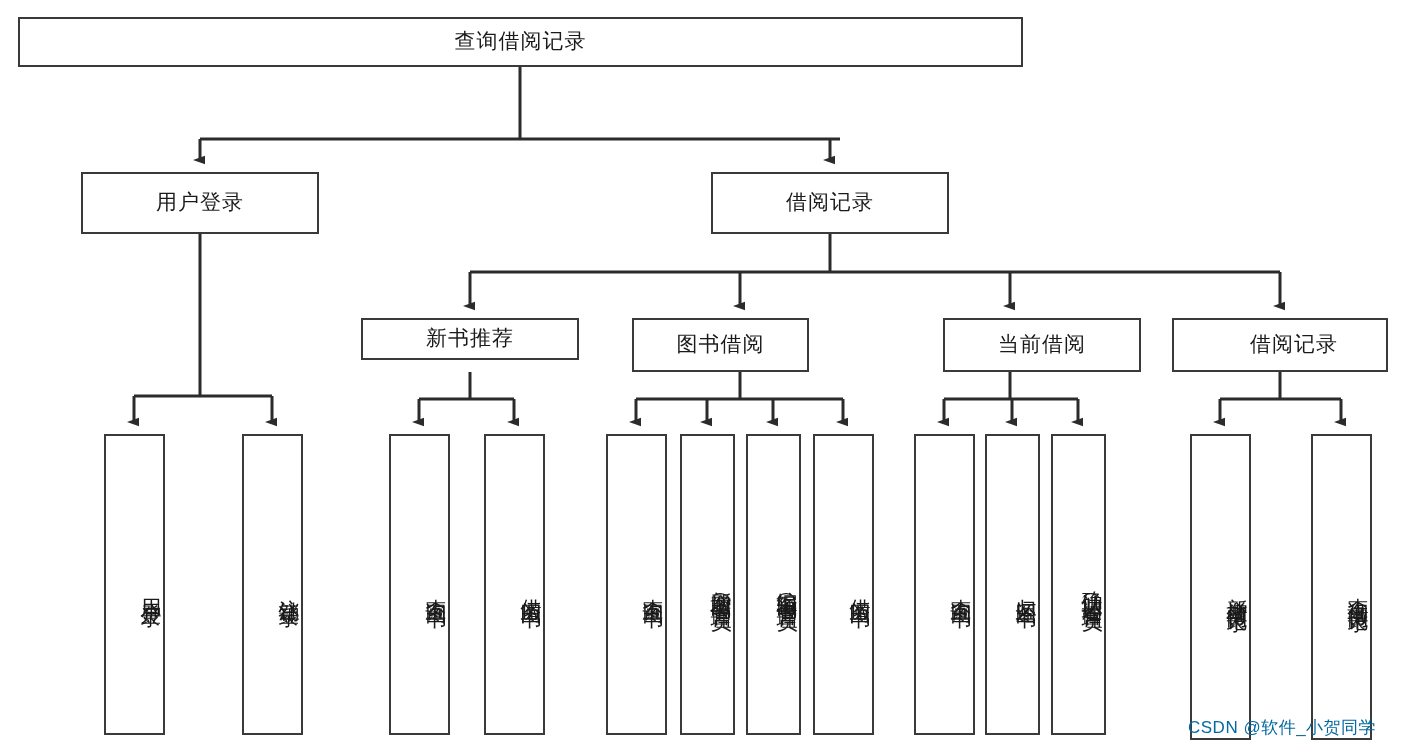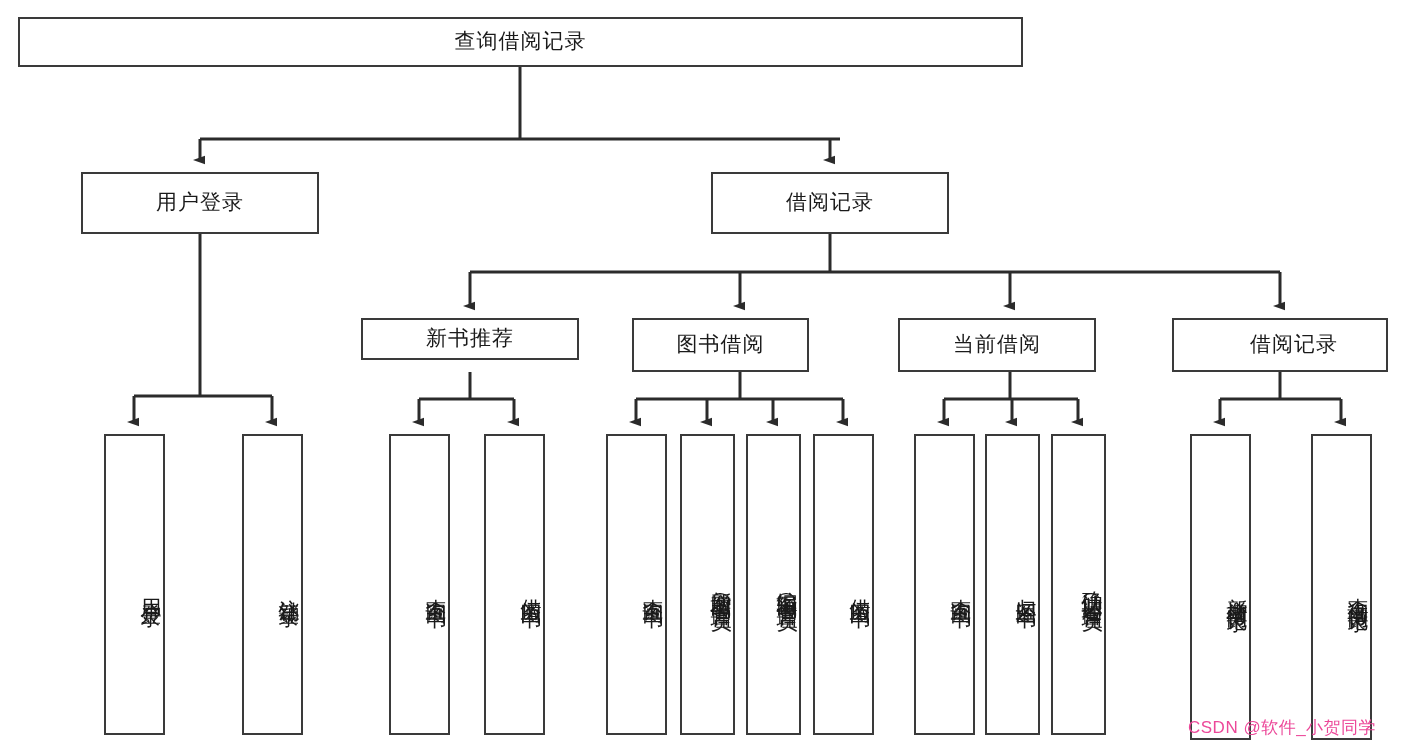--- a/index.html
+++ b/index.html
@@ -53,21 +53,21 @@
   .node-v .vtext {
     writing-mode: vertical-rl;
     text-orientation: upright;
     white-space: nowrap;
   }
   #watermark {
     position: absolute;
     left: 1188px;
     top: 716px;
     font-size: 17px;
-    color: #ec4899;
+    color: #0369a1;
     white-space: nowrap;
     letter-spacing: 0.5px;
     font-family: "Liberation Sans", sans-serif;
   }
 </style>
 </head>
 <body>
 
 <div id="diagram-root">
 
@@ -142,21 +142,21 @@
   </div>
 
   <div class="node node-h" style="left:361px; top:318px; width:218px; height:42px;">
     <span>新书推荐</span>
   </div>
 
   <div class="node node-h" style="left:632px; top:318px; width:177px; height:54px;">
     <span>图书借阅</span>
   </div>
 
-  <div class="node node-h" style="left:898px; top:318px; width:198px; height:54px;">
+  <div class="node node-h" style="left:943px; top:318px; width:198px; height:54px;">
     <span>当前借阅</span>
   </div>
 
   <div class="node node-h" style="left:1172px; top:318px; width:216px; height:54px;padding-left:28px;">
     <span>借阅记录</span>
   </div>
 
   <div class="node node-v" style="left:389px; top:434px; width:61px; height:301px;">
     <span class="vtext">查询图书</span>
   </div>

